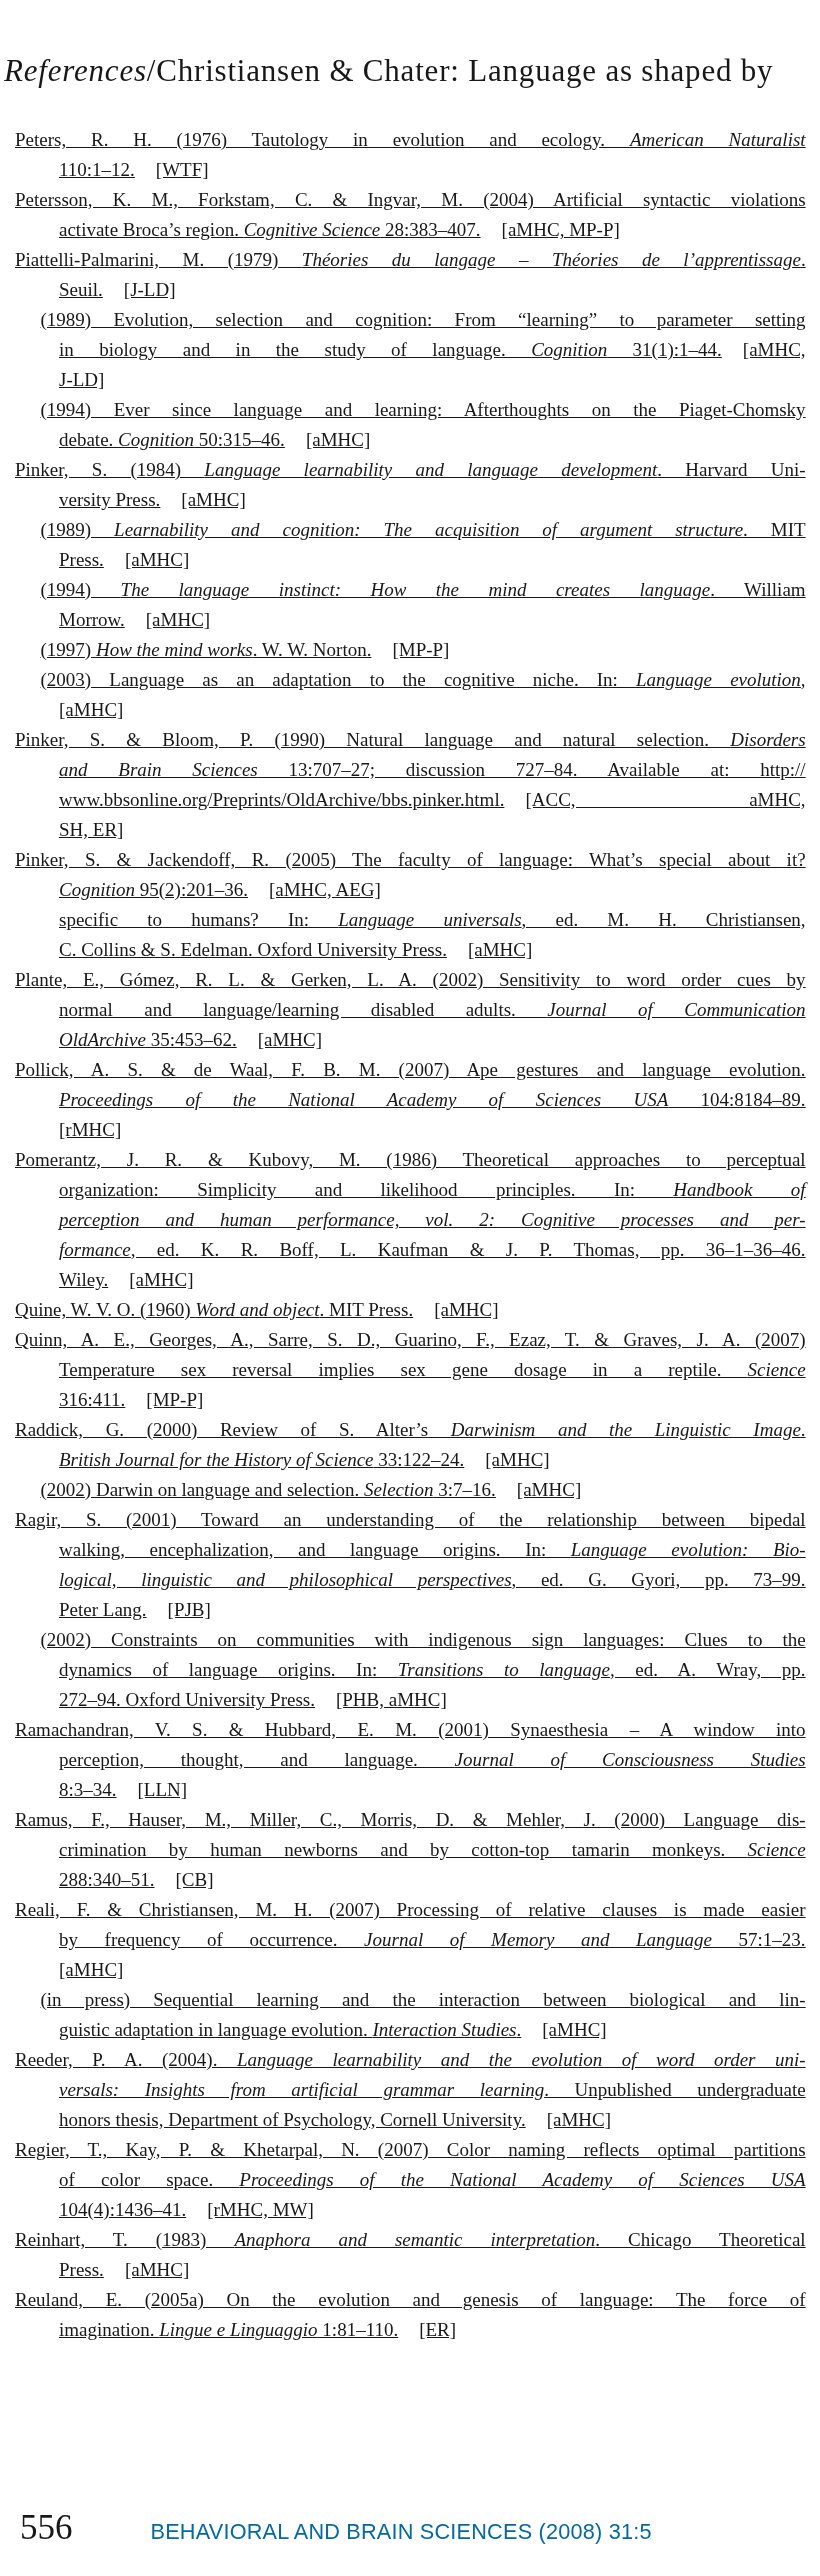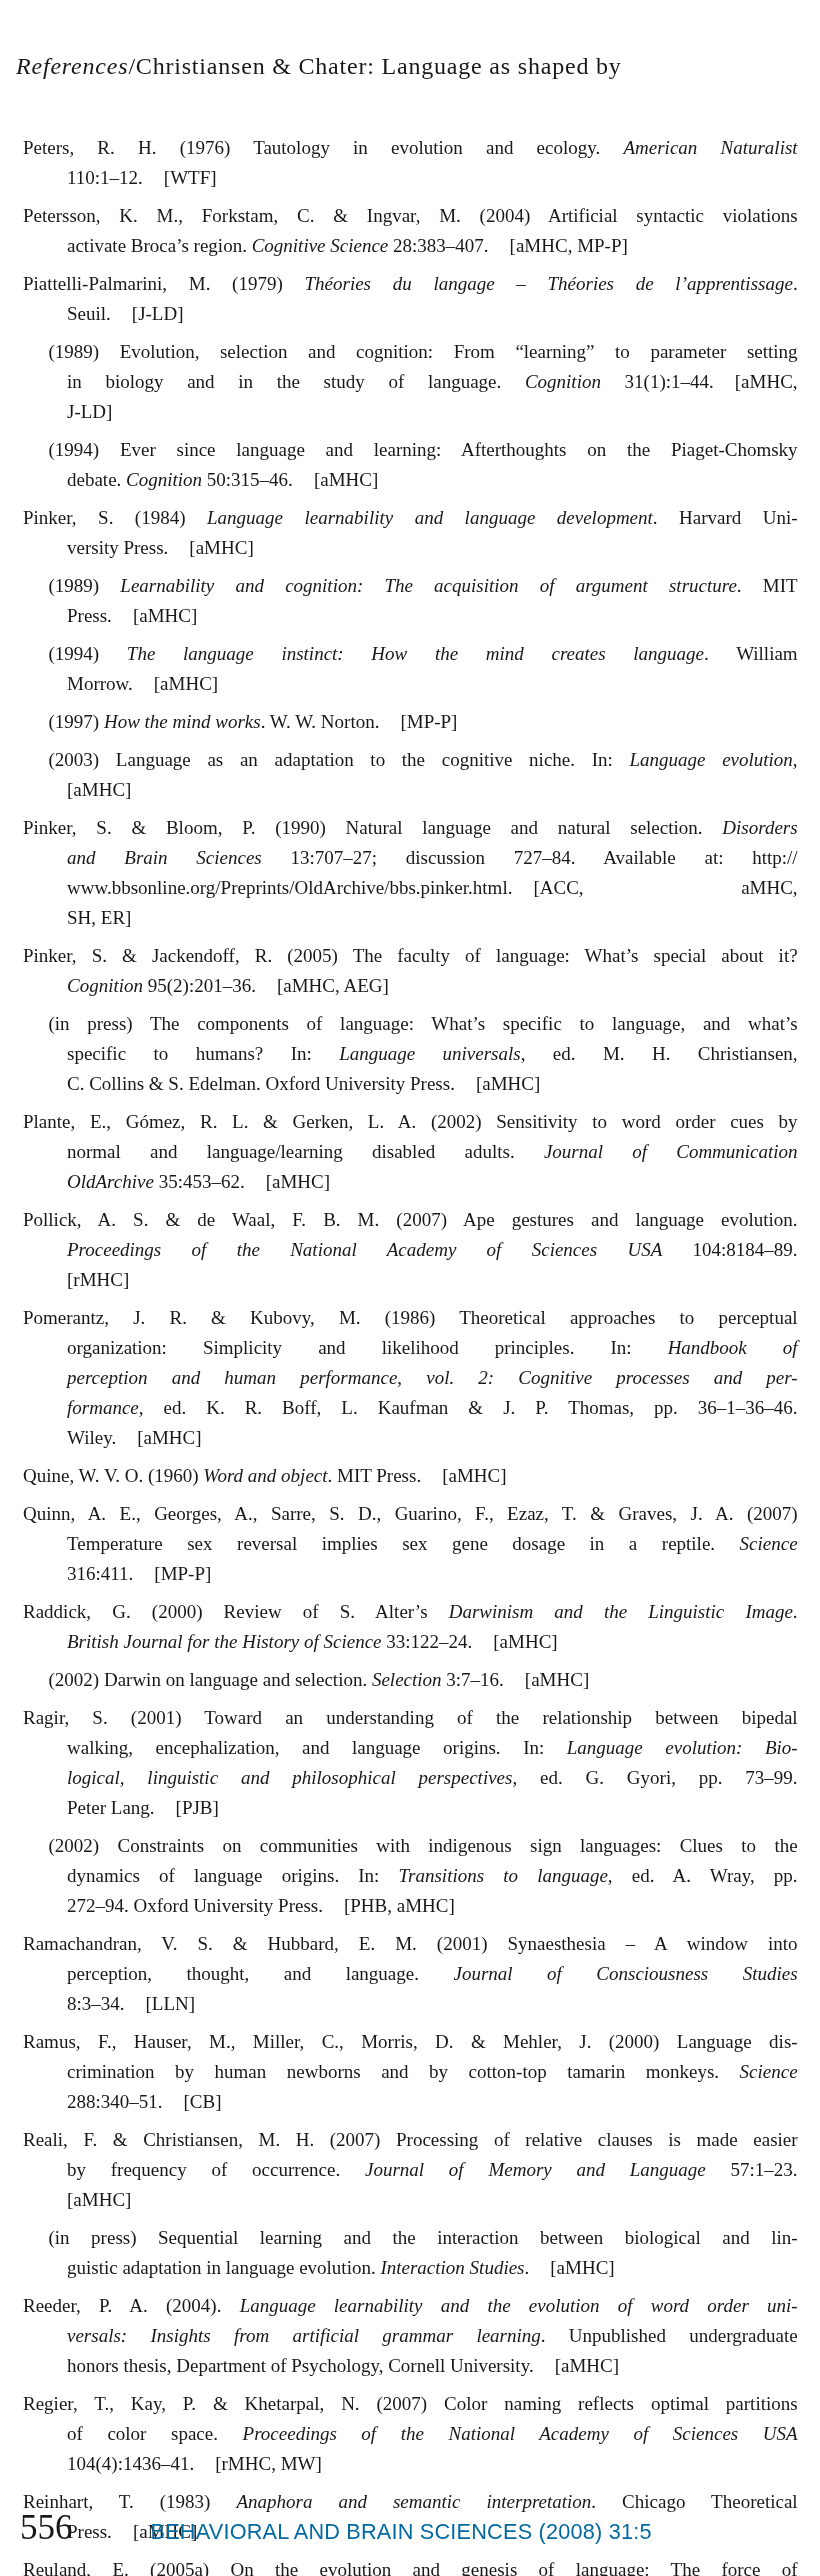--- a/index.html
+++ b/index.html
@@ -6,38 +6,38 @@
   body {
     width: 820px; height: 2576px;
     position: relative;
     background: #ffffff;
     color: #181818;
     font-family: "Liberation Serif", "DejaVu Serif", serif;
     overflow: hidden;
   }
   .running-head {
     position: absolute;
-    left: 16px; top: 53px;
+    left: 4px; top: 53px;
     width: 804px;
-    font-size: 24px;
+    font-size: 31px;
     letter-spacing: 0.8px;
     white-space: nowrap;
     overflow: hidden;
   }
   .rh-italic { font-style: italic; }
   .refs {
     position: absolute;
     top: 125px; left: 0;
     width: 820px;
     box-sizing: border-box;
     padding: 0 14.4px 0 59px;
     font-size: 19px;
     line-height: 30px;
   }
-  .ref-entry { margin: 8px; }
+  .ref-entry { margin: 0; text-decoration: underline; }
   .ref-line {
     text-align: justify;
     text-align-last: justify;
   }
   .ref-line.last { text-align-last: left; }
   .ref-line.first-entry { margin-left: -44px; width: calc(100% + 44px); }
   .ref-line.first-sub   { margin-left: -18.5px; width: calc(100% + 18.5px); }
   .it { font-style: italic; }
   .gap { display: inline-block; width: 21px; }
   .page-footer {
@@ -108,21 +108,20 @@
       <div class="ref-line first-entry"><span>Pinker, S. &amp; Bloom, P. (1990) Natural language and natural selection. </span><span class="it">Disorders</span></div>
       <div class="ref-line"><span class="it">and Brain Sciences</span><span> 13:707–27; discussion 727–84. Available at: http://</span></div>
       <div class="ref-line"><span>www.bbsonline.org/Preprints/OldArchive/bbs.pinker.html.</span><span class="gap"></span><span>[ACC, aMHC,</span></div>
       <div class="ref-line last"><span>SH, ER]</span></div>
     </div>
     <div class="ref-entry">
       <div class="ref-line first-entry"><span>Pinker, S. &amp; Jackendoff, R. (2005) The faculty of language: What’s special about it?</span></div>
       <div class="ref-line last"><span class="it">Cognition</span><span> 95(2):201–36.</span><span class="gap"></span><span>[aMHC, AEG]</span></div>
     </div>
     <div class="ref-entry">
-      <div class="ref-line first-sub"><span>(in press) The components of language: What’s specific to language, and what’s</span></div>
       <div class="ref-line"><span>specific to humans? In: </span><span class="it">Language universals</span><span>, ed. M. H. Christiansen,</span></div>
       <div class="ref-line last"><span>C. Collins &amp; S. Edelman. Oxford University Press.</span><span class="gap"></span><span>[aMHC]</span></div>
     </div>
     <div class="ref-entry">
       <div class="ref-line first-entry"><span>Plante, E., Gómez, R. L. &amp; Gerken, L. A. (2002) Sensitivity to word order cues by</span></div>
       <div class="ref-line"><span>normal and language/learning disabled adults. </span><span class="it">Journal of Communication</span></div>
       <div class="ref-line last"><span class="it">OldArchive</span><span> 35:453–62.</span><span class="gap"></span><span>[aMHC]</span></div>
     </div>
     <div class="ref-entry">
       <div class="ref-line first-entry"><span>Pollick, A. S. &amp; de Waal, F. B. M. (2007) Ape gestures and language evolution.</span></div>

